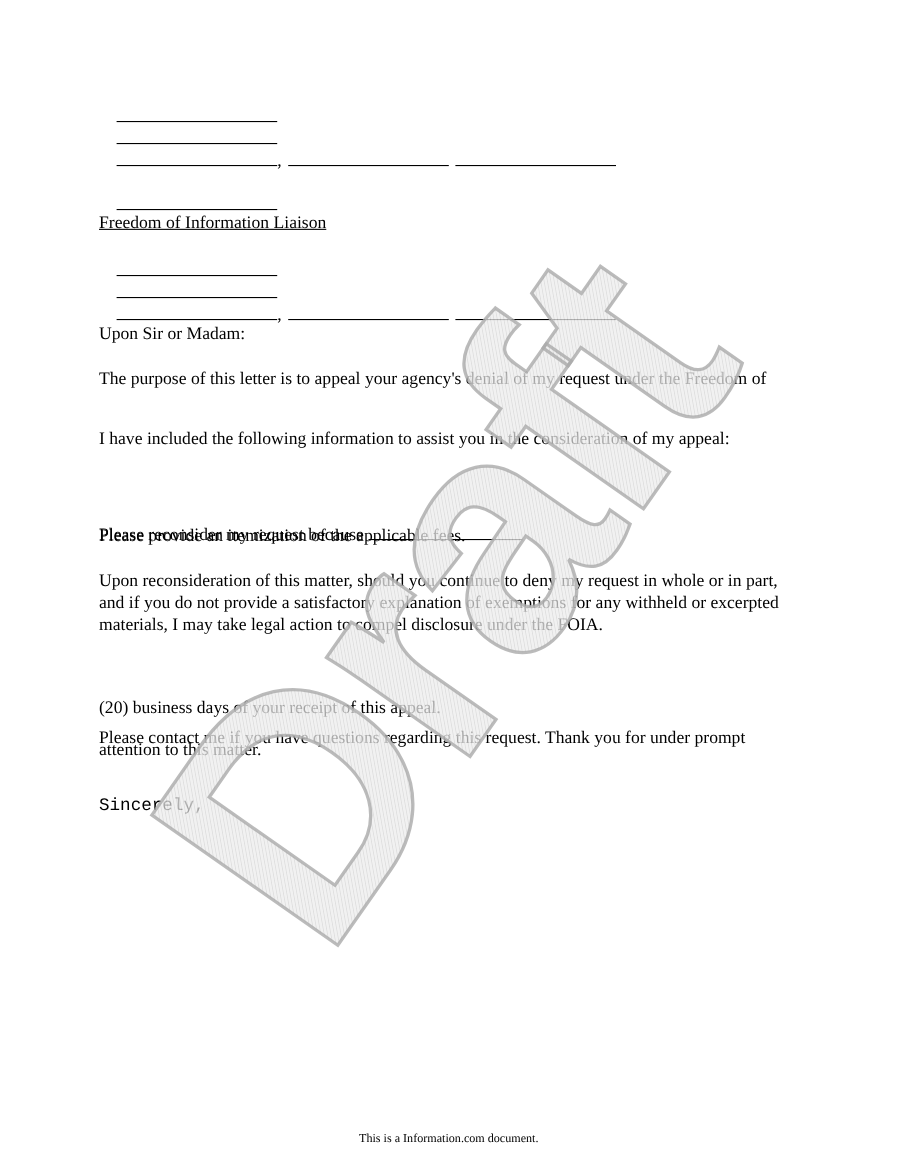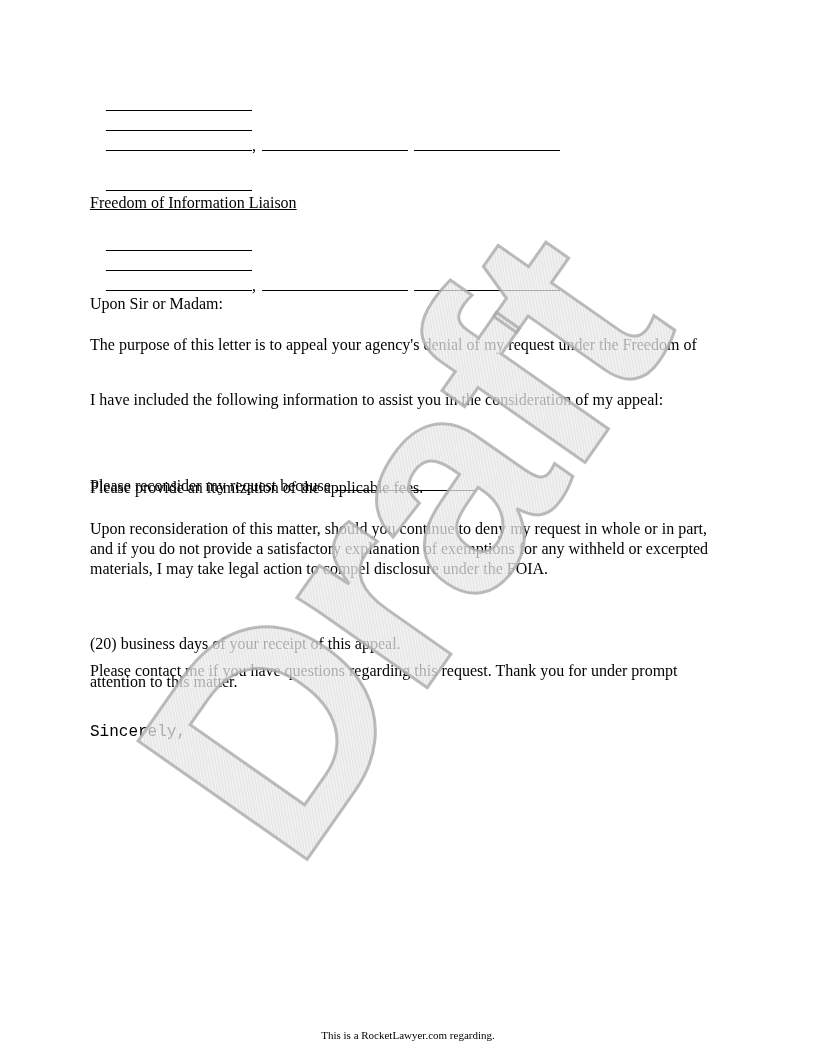--- a/index.html
+++ b/index.html
@@ -113,14 +113,14 @@
       <pattern id="hatch" patternUnits="userSpaceOnUse" width="3" height="3" patternTransform="rotate(45)">
         <rect width="3" height="3" fill="#ececec"></rect>
         <line x1="0" y1="0" x2="0" y2="3" stroke="#c8c8c8" stroke-width="1"></line>
       </pattern>
     </defs>
     <g transform="translate(420,560) rotate(-55)">
       <text x="0" y="0" text-anchor="middle" dominant-baseline="middle" font-family="Liberation Sans, sans-serif" font-weight="bold" font-size="300" fill="url(#hatch)" fill-opacity="0.75" stroke="#aaaaaa" stroke-width="3" stroke-opacity="0.8" letter-spacing="-8">Draft</text>
     </g>
   </svg>
 
-  <div class="footer">This is a RocketLawyer.com regarding.</div>
+  <div class="footer">This is a Information.com document.</div>
 </div>
 
 </body></html>

